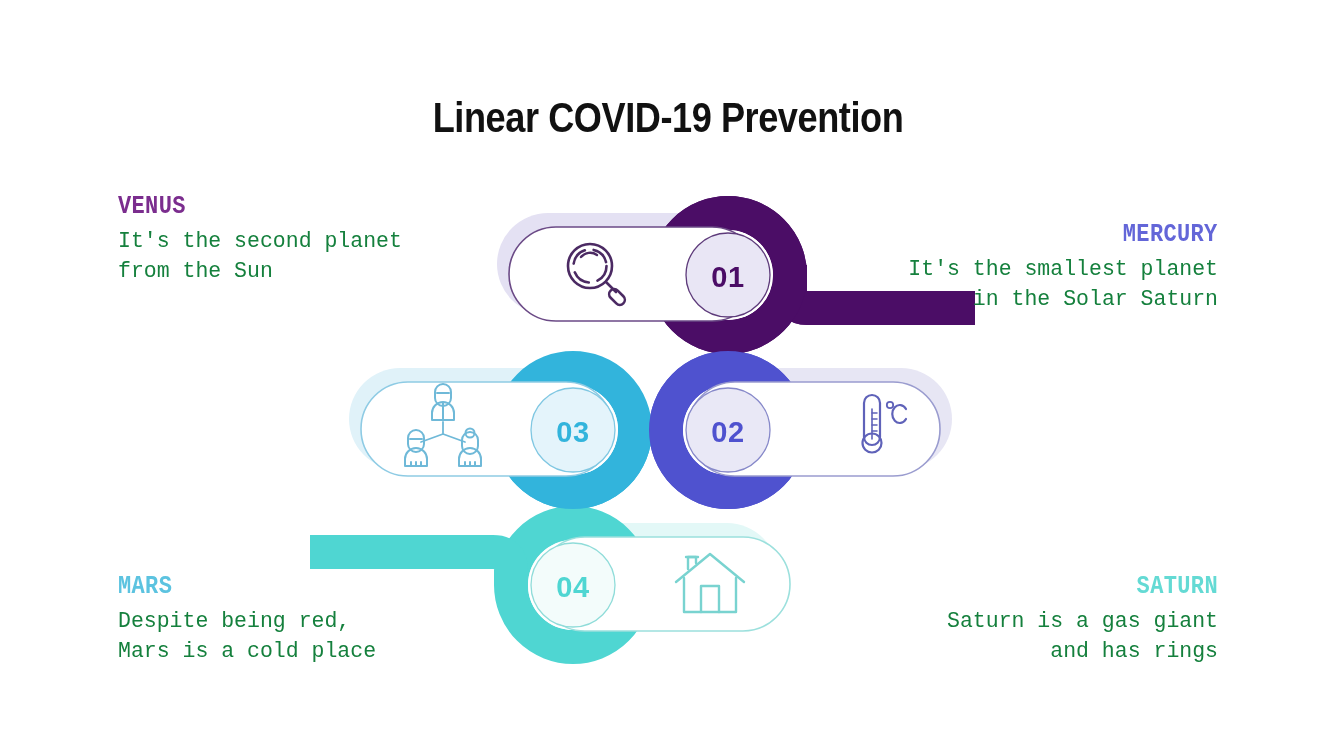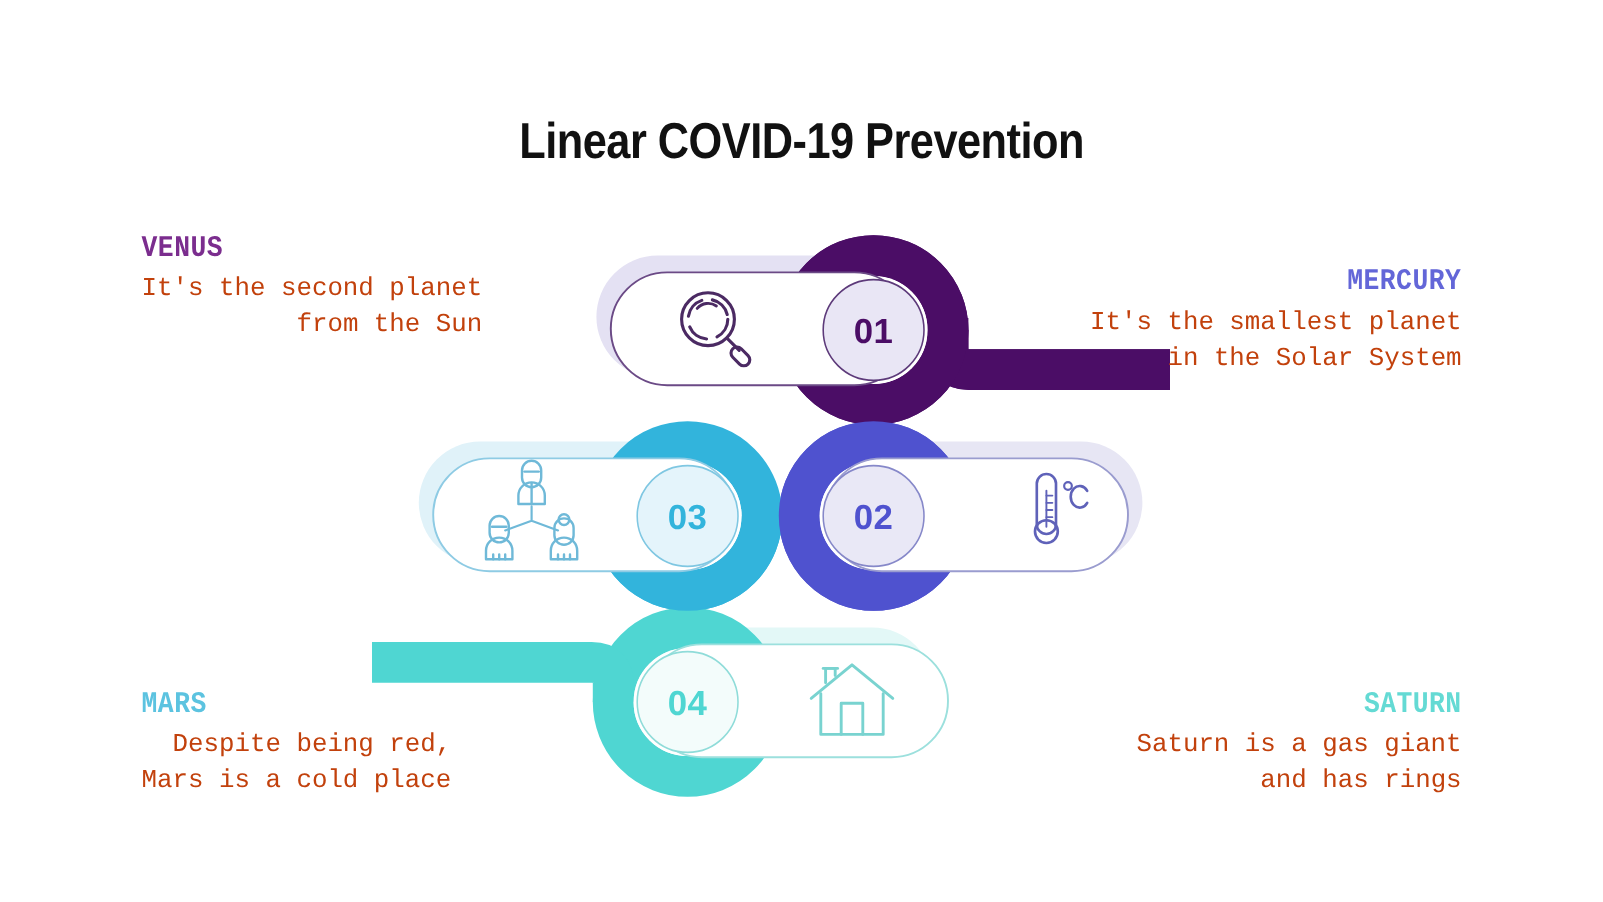--- a/index.html
+++ b/index.html
@@ -34,23 +34,22 @@
     letter-spacing:0.4px;
     transform:scaleX(0.88);
     transform-origin:0% 50%;
     margin-bottom:6px;
     white-space:nowrap;
   }
   .tblock.right .hdr{transform-origin:100% 50%;}
   .tblock .body{
     font-size:21.5px;
     line-height:1.38;
-    color:#c2410c;
+    color:#15803d;
     white-space:pre-line;
-    text-align:right;
   }
   #blk-venus{left:118px;top:192px;text-align:left;}
   #blk-mercury{right:118px;top:192px;text-align:right;margin-top:28px;}
   #blk-mars{left:118px;top:572px;text-align:left;}
   #blk-saturn{right:118px;top:572px;text-align:right;}
 
   
   #diagram{position:absolute;left:0;top:0;width:1336px;height:752px;}
 
   .numtxt{
@@ -212,21 +211,21 @@
 
   <div class="tblock left" id="blk-venus">
     <div class="hdr" style="color:#7b2d8e">VENUS</div>
     <div class="body">It's the second planet
 from the Sun</div>
   </div>
 
   <div class="tblock right" id="blk-mercury">
     <div class="hdr" style="color:#6366d8">MERCURY</div>
     <div class="body">It's the smallest planet
-in the Solar System</div>
+in the Solar Saturn</div>
   </div>
 
   <div class="tblock left" id="blk-mars">
     <div class="hdr" style="color:#5cc3e0">MARS</div>
     <div class="body">Despite being red,
 Mars is a cold place</div>
   </div>
 
   <div class="tblock right" id="blk-saturn">
     <div class="hdr" style="color:#64dad4">SATURN</div>

